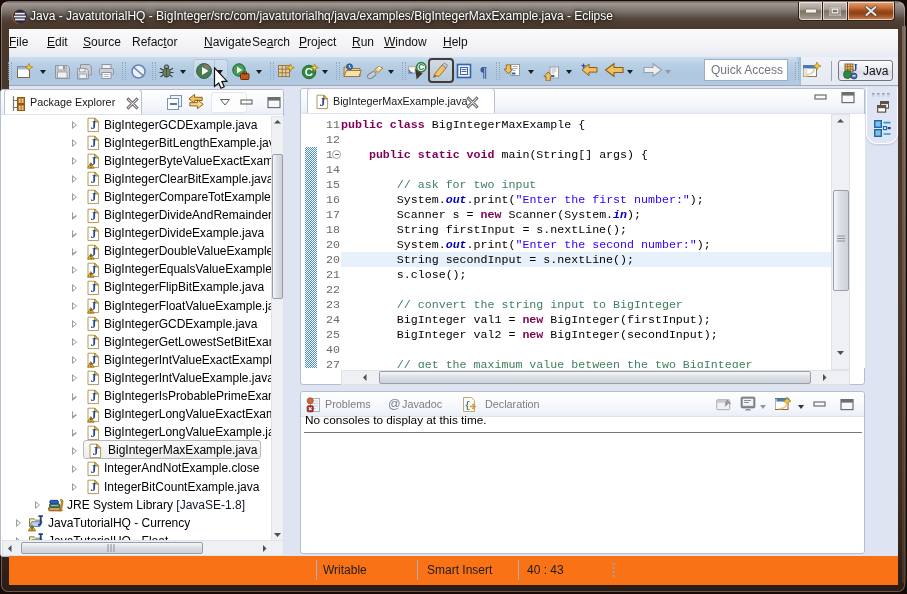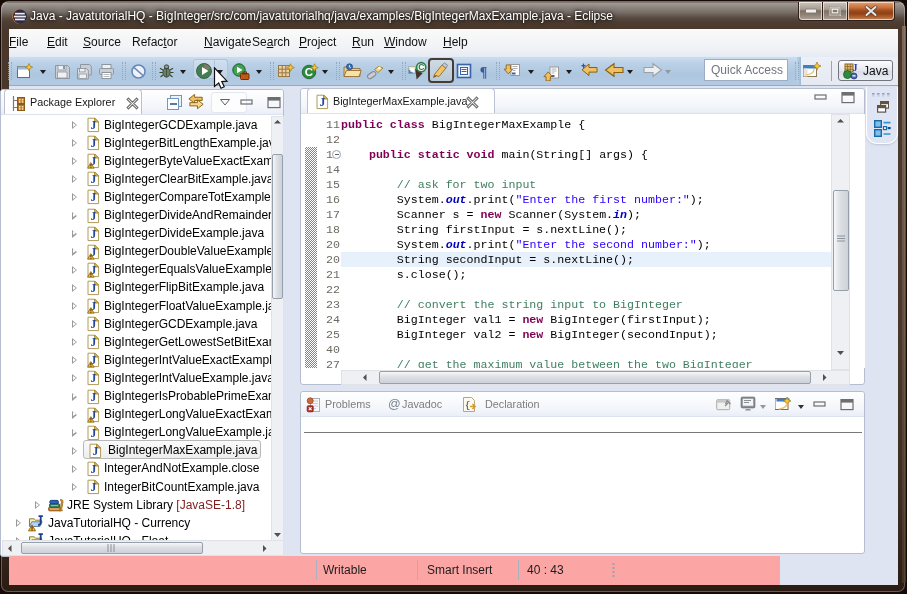--- a/index.html
+++ b/index.html
@@ -60,21 +60,21 @@
 .s { color:#2a00ff; }
 .c { color:#3f7f5f; }
 .f { color:#0000c0; font-weight:bold; }
 #fold13 { position:absolute; left:30px; top:36px; width:9px; height:9px; border:1px solid #9aa3ad; border-radius:50%; background:#fff; }
 #fold13::after { content:""; position:absolute; left:1.5px; top:3px; width:4px; height:1px; background:#5a646e; }
 #console { left:300px; top:391px; width:565px; height:163px; }
 #contab { left:243px; width:93px; }
 #conmsg { position:absolute; left:4px; top:21px; font-size:11.8px; color:#000; }
 #conline { position:absolute; left:3px; top:40px; width:558px; height:1px; background:#777; }
 #ministrip { position:absolute; left:866px; top:87px; width:32px; height:57px; border:1.5px solid #fff; border-top:none; background:#dfe5f4; border-radius:0 0 11px 11px; box-shadow:0 1px 2px rgba(140,150,175,0.4); }
-#status { position:absolute; left:9px; top:556px; width:771px; height:29px; background:#fca5a5; font-size:12px; color:#1c1c1c; }
+#status { position:absolute; left:9px; top:556px; width:889px; height:29px; background:#f97316; font-size:12px; color:#1c1c1c; }
 .stsep { position:absolute; top:4px; height:20px; width:1px; background:#aab2c2; }
 .sttxt { position:absolute; top:7px; }
 </style></head><body>
 <div id="frame"></div>
 <svg class="abs" style="left:11px;top:8px" width="17" height="17" viewBox="0 0 17 17">
   <path d="M8.5,1.2 a7.3,7.3 0 0 0 0,14.6 a9,9 0 0 1 -1.2,-14.6" fill="#d87c20"></path>
   <circle cx="8.9" cy="8.5" r="7" fill="#2e2a44"></circle>
   <rect x="4" y="4.8" width="9.8" height="1.7" fill="#ececf0"></rect>
   <rect x="2.9" y="7.7" width="12" height="1.7" fill="#ececf0"></rect>
   <rect x="4" y="10.6" width="9.8" height="1.7" fill="#ececf0"></rect>
@@ -521,21 +521,21 @@
       <div class="trow" style="top:380.1px">
         <span class="exp" style="left:33px"></span>
         <span class="ticon" style="left:46px"><svg width="17" height="16" viewBox="0 0 17 16">
             <rect x="0.7" y="10.2" width="11.6" height="3.6" rx="0.8" fill="#c87c2e" stroke="#91540f" stroke-width="1"></rect>
             <rect x="2" y="11.4" width="9" height="1.3" fill="#e0b48a"></rect>
             <rect x="1.6" y="6.8" width="10" height="3.4" rx="0.8" fill="#3d8a5c" stroke="#1e5c38" stroke-width="1"></rect>
             <rect x="3" y="7.9" width="7" height="1.2" fill="#9ab5a4"></rect>
             <rect x="1.8" y="3.4" width="8.6" height="3.4" rx="1.4" fill="#2a62c0" stroke="#173e85" stroke-width="1"></rect>
             <path d="M13.6,2.6 q1.8,0.6 1.4,2.4 l-1.2,6.4 q-0.2,1.6 0.8,2.2 l-2.8,0.6 q0.8-1 0.6-2.4 l1-6.8 q0.2-1.8-1.4-2.2 z" fill="#d89a3a" stroke="#9a6a14" stroke-width="0.8"></path>
           </svg></span>
-        <span class="tlab" style="left:65px"><span class="tl">JRE System Library <span style="color:#7f1d1d">[JavaSE-1.8]</span></span></span>
+        <span class="tlab" style="left:65px"><span class="tl">JRE System Library <span style="color:#0f172a">[JavaSE-1.8]</span></span></span>
       </div>
       <div class="trow" style="top:398.2px">
         <span class="exp" style="left:14px"></span>
         <span class="ticon" style="left:26px"><svg width="18" height="17" viewBox="0 0 18 17">
             <path d="M1.5,11.5 V3.8 h4.6 l1.4,1.4 h6 v2" fill="#f5eeb4" stroke="#8a7c48" stroke-width="1"></path>
             <path d="M1.5,11.5 L3.8,6.8 h10.4 L11.9,11.5 z" fill="#b7d3f2" stroke="#6a86ac" stroke-width="1"></path>
             <path d="M10.5,1.2 h4.4 m-2.2,0 v6.2 q0,2.4 -2.6,2.6" fill="none" stroke="#1c3f8c" stroke-width="1.8"></path>
             <path d="M0.4,15.9 L4,9.9 L7.6,15.9 Z" fill="#edb83d" stroke="#8a6a10" stroke-width="0.9"></path>
             <rect x="3.5" y="11.4" width="1.1" height="2.4" fill="#4a1800"></rect>
             <rect x="3.5" y="14.3" width="1.1" height="1.1" fill="#4a1800"></rect>
@@ -672,20 +672,21 @@
       <rect x="1.5" y="2.5" width="13" height="3" fill="#3f7ec4"></rect>
       <path d="M12,1 l1.2,2.8 l2.8,1.2 l-2.8,1.2 l-1.2,2.8 l-1.2,-2.8 l-2.8,-1.2 l2.8,-1.2 z" fill="#f8c838" stroke="#a07818" stroke-width="0.7"></path>
       <path d="M4,13 q8,-1 8,-6" stroke="#e8c87a" stroke-width="1.6" fill="none"></path>
     </svg>
     <span class="dd" style="left:497px;border-top-color:#333"></span>
     <svg class="abs" style="left:512px;top:7px" width="42" height="12" viewBox="0 0 42 12">
       <rect x="1" y="3" width="11" height="4" fill="none" stroke="#6e6e6e" stroke-width="1.2"></rect>
       <rect x="28" y="0.6" width="12" height="10" fill="none" stroke="#6e6e6e" stroke-width="1.2"></rect>
       <rect x="28" y="0.6" width="12" height="3" fill="#6e6e6e"></rect>
     </svg>
+  <div id="conmsg">No consoles to display at this time.</div>
   <div id="conline"></div>
 </div>
 <div id="ministrip">
     <svg class="abs" style="left:5px;top:6px" width="20" height="4" viewBox="0 0 20 4">
       <g fill="#98a0b2">
         <rect x="0" width="2.6" height="1.6" y="0"></rect>
         <rect x="5" width="2.6" height="1.6" y="0"></rect>
         <rect x="10" width="2.6" height="1.6" y="0"></rect>
         <rect x="15" width="2.6" height="1.6" y="0"></rect>
       </g>

